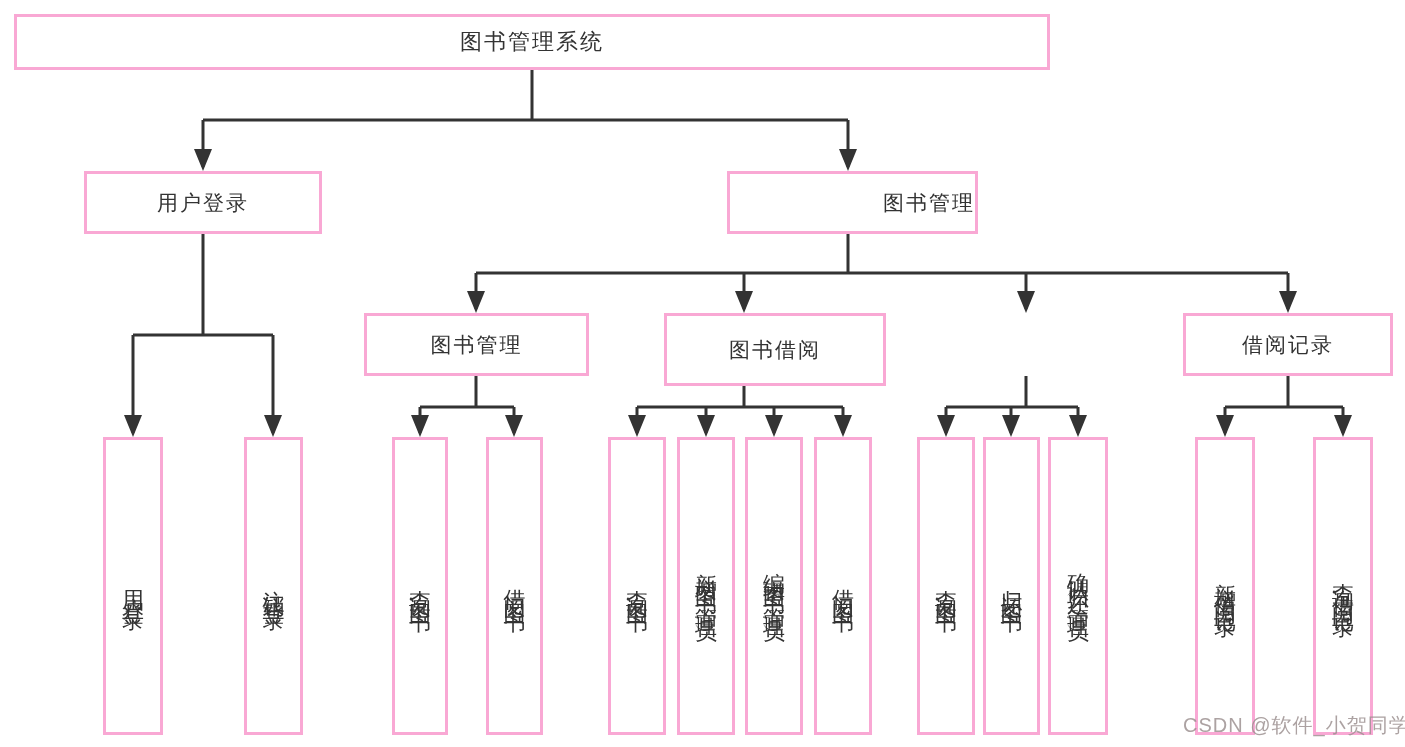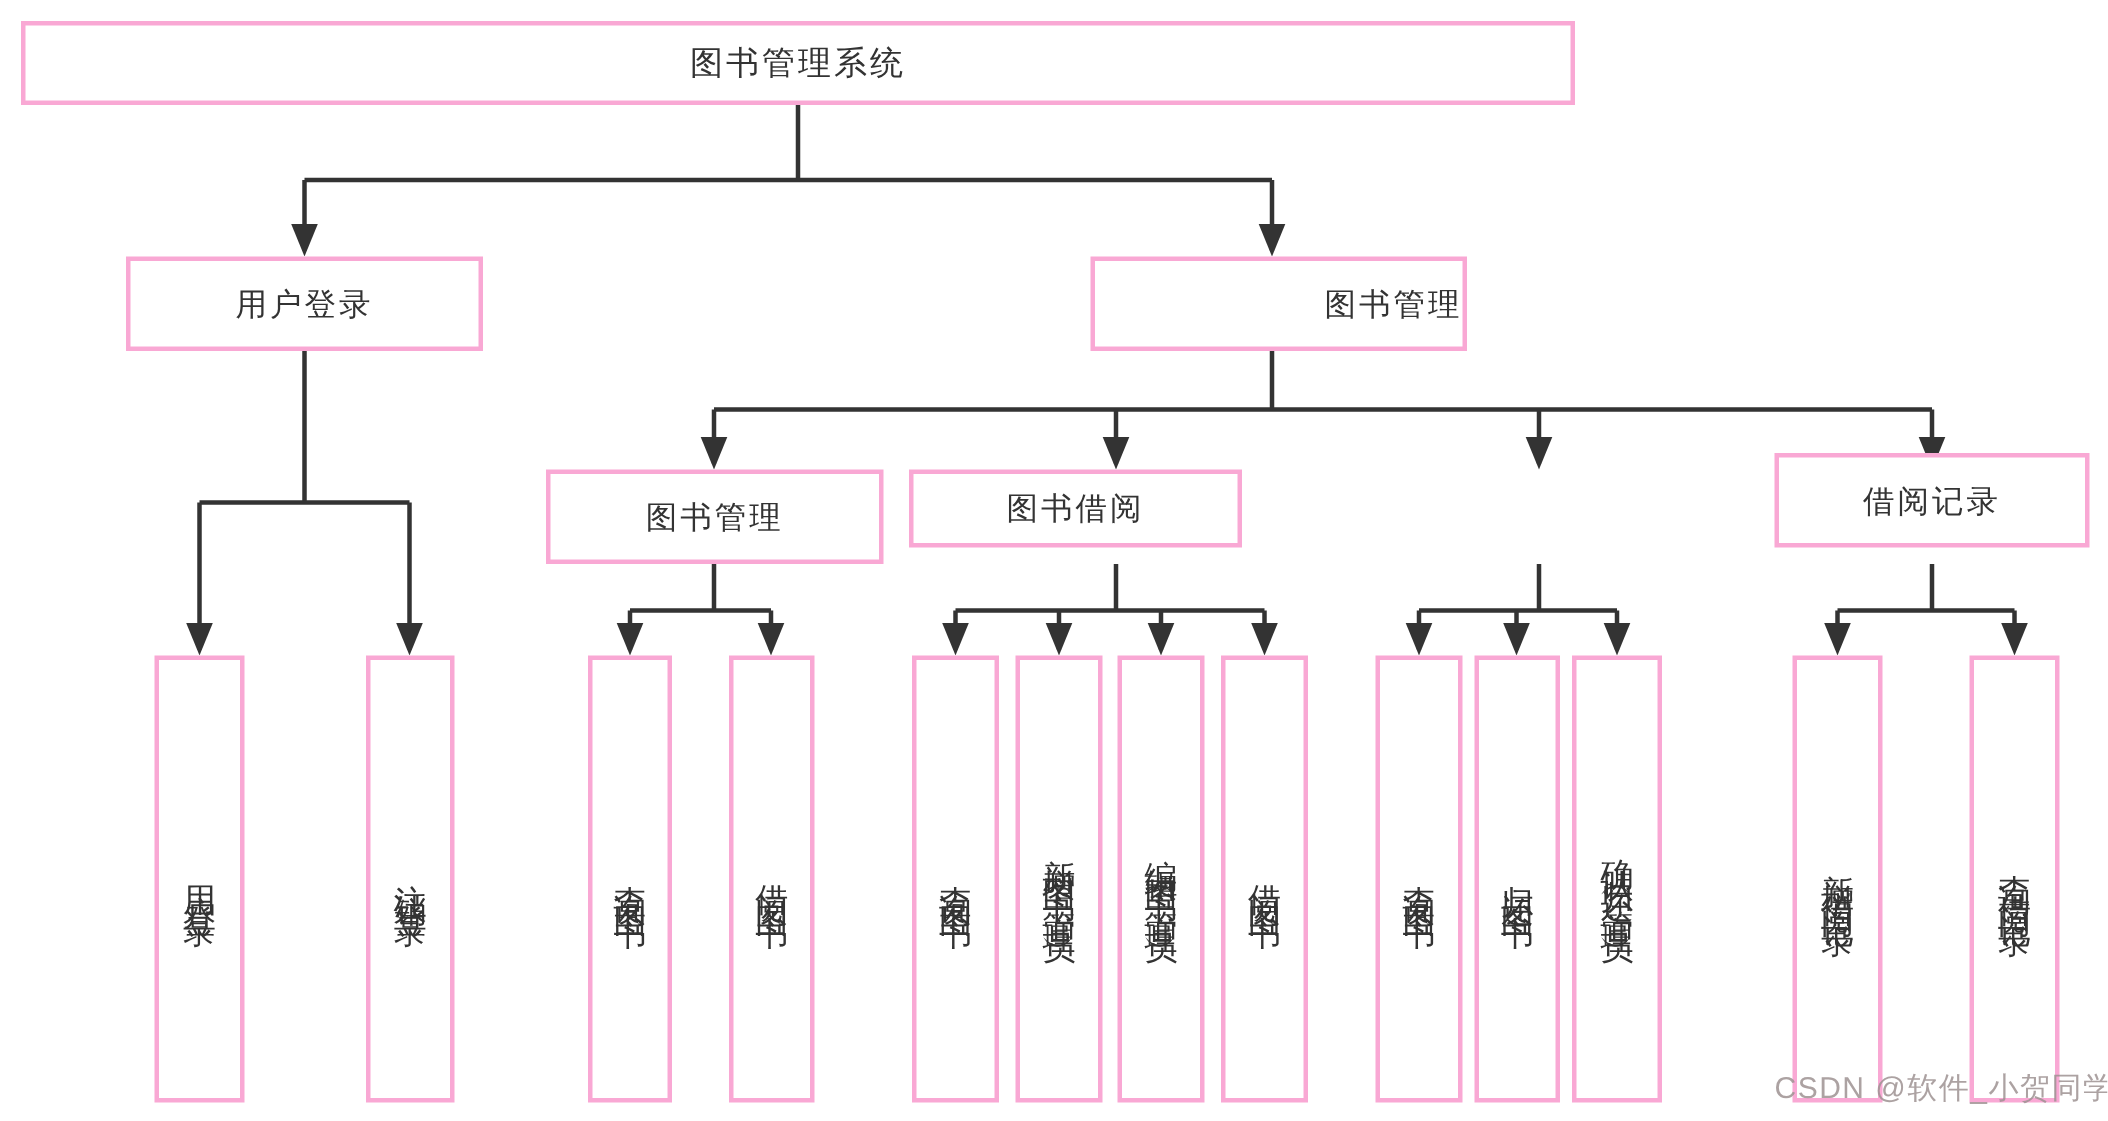--- a/index.html
+++ b/index.html
@@ -104,24 +104,24 @@
   <div class="box h-box" style="left:84px; top:171px; width:238px; height:63px;">
     <span>用户登录</span>
   </div>
   <div class="box h-box" style="left:727px; top:171px; width:251px; height:63px;justify-content:flex-end;">
     <span>图书管理</span>
   </div>
 
   <div class="box h-box" style="left:364px; top:313px; width:225px; height:63px;">
     <span>图书管理</span>
   </div>
-  <div class="box h-box" style="left:606px; top:313px; width:222px; height:52px;">
+  <div class="box h-box" style="left:664px; top:313px; width:222px; height:73px;">
     <span>图书借阅</span>
   </div>
-  <div class="box h-box" style="left:1183px; top:302px; width:210px; height:63px;">
+  <div class="box h-box" style="left:1183px; top:313px; width:210px; height:63px;">
     <span>借阅记录</span>
   </div>
 
   <div class="box v-box" style="left:103px; top:437px; width:60px; height:298px;">
     <span class="v-text">用户登录</span>
   </div>
   <div class="box v-box" style="left:244px; top:437px; width:59px; height:298px;">
     <span class="v-text">注销登录</span>
   </div>
 

